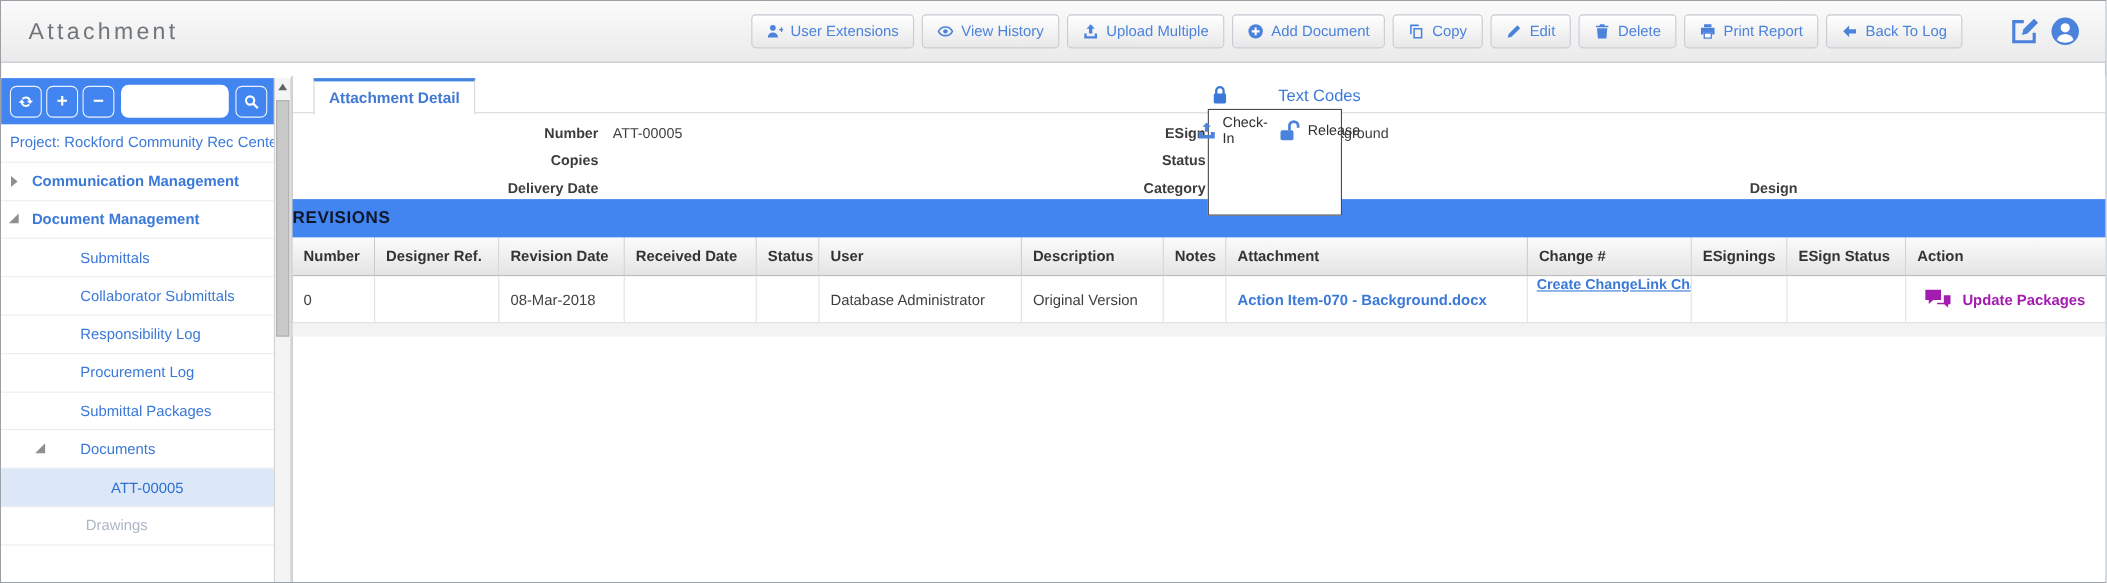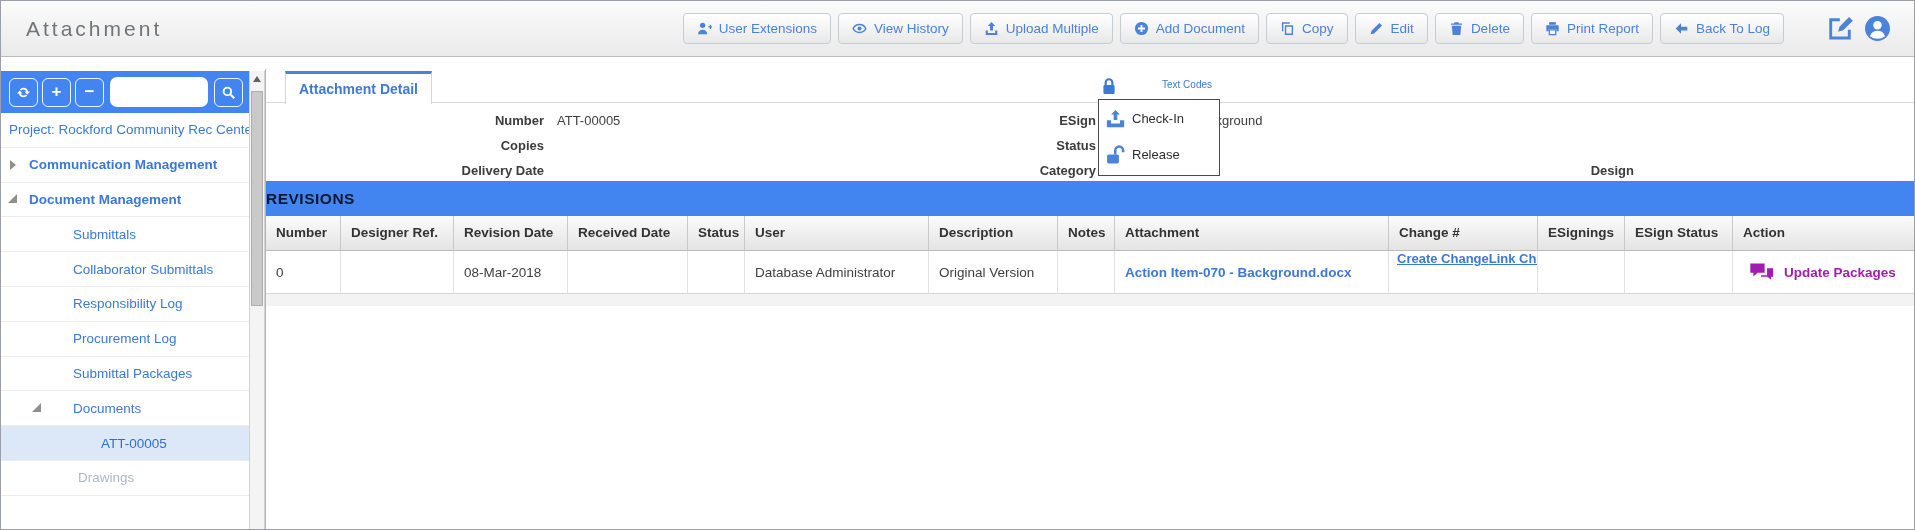--- a/index.html
+++ b/index.html
@@ -70,21 +70,21 @@
   .main { position:absolute; left:264px; top:68px; width:1651px; height:462px; border-left:1px solid #b3b3b3; background:#fff; }
   .tab-row { position:absolute; left:0; top:0; width:100%; height:34px; border-bottom:1px solid #d8d8d8; }
   .tab {
     position:absolute; left:19px; top:2px; width:147px; height:33px; background:#fff; z-index:3;
     border-left:1px solid #d6d6d6; border-right:1px solid #d6d6d6; border-top:3px solid #4585e2;
     display:flex; align-items:center; justify-content:center;
     color:#4079d4; font-weight:bold; font-size:14px; cursor:pointer;
   }
   .lock { position:absolute; left:834px; top:8px; width:18px; height:19px; color:#3b79d8; cursor:pointer; }
   .lock svg { width:100%; height:100%; }
-  .textcodes { position:absolute; left:896px; top:10px; font-size:10px; color:#3b79d8; text-decoration:none; cursor:pointer; }
+  .textcodes { position:absolute; left:896px; top:10px; font-size:15px; color:#3b79d8; text-decoration:none; cursor:pointer; }
   .fields { position:absolute; left:0; top:34px; width:100%; height:78px; }
   .fld { position:absolute; font-size:13px; height:16px; line-height:16px; white-space:nowrap; }
   .fld.lbl { font-weight:bold; color:#3c3c3c; }
   .fld.val { color:#404040; }
   .rev-bar {
     position:absolute; left:0; top:112px; width:100%; height:35px; background:#4285f0;
     color:#0f172a; font-size:15.5px; font-weight:bold; letter-spacing:.5px; line-height:35px; 
   }
   .thead, .trow {
     position:absolute; left:0; width:100%;
@@ -104,22 +104,22 @@
   .td:last-child { border-right:none; }
   .td a { color:#3b79d8; text-decoration:none; font-weight:bold; cursor:pointer; }
   .change-cell { align-items:flex-start; justify-content:flex-start; padding-left:8px; }
   .change-cell a { text-decoration:underline; line-height:16px; font-size:13px; }
   .action-cell { gap:9px; padding-left:16px; color:#a21caf; }
   .action-cell .ic { width:26px; height:21px; display:inline-flex; }
   .action-cell span.albl { font-weight:bold; font-size:13.5px; }
   .tstrip { position:absolute; left:0; top:225px; width:100%; height:12px; background:#f3f3f3; }
   
   .ctx-menu {
-    position:absolute; left:1097px; top:98px; width:122px; height:77px; background:#fff;
-    border:1px solid #4a4a4a; z-index:10; display:flex; flex-direction:column; justify-content:flex-start;
+    position:absolute; left:1097px; top:98px; width:122px; height:97px; background:#fff;
+    border:1px solid #4a4a4a; z-index:10; display:flex; flex-direction:row; justify-content:center;
   }
   .menu-item { display:flex; align-items:center; gap:6px; padding-left:6px; font-size:13px; color:#2f2f2f; cursor:pointer; height:36px; }
   .menu-item .mi-ic { width:21px; height:21px; color:#4a82dc; display:inline-flex; }
   .menu-item svg { width:100%; height:100%; }
 </style>
 </head>
 <body>
 
 <div class="page">
 

